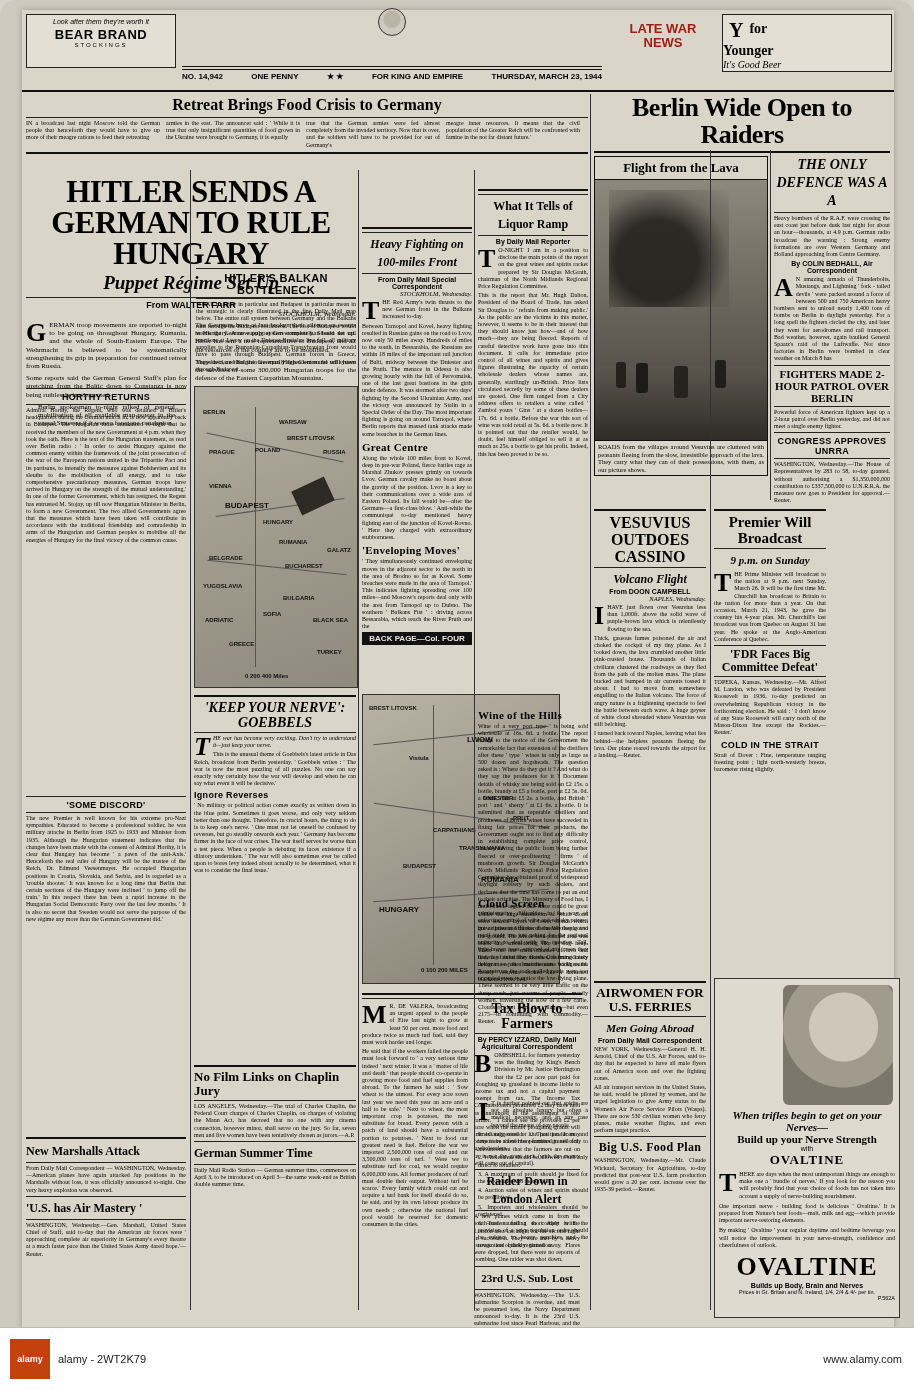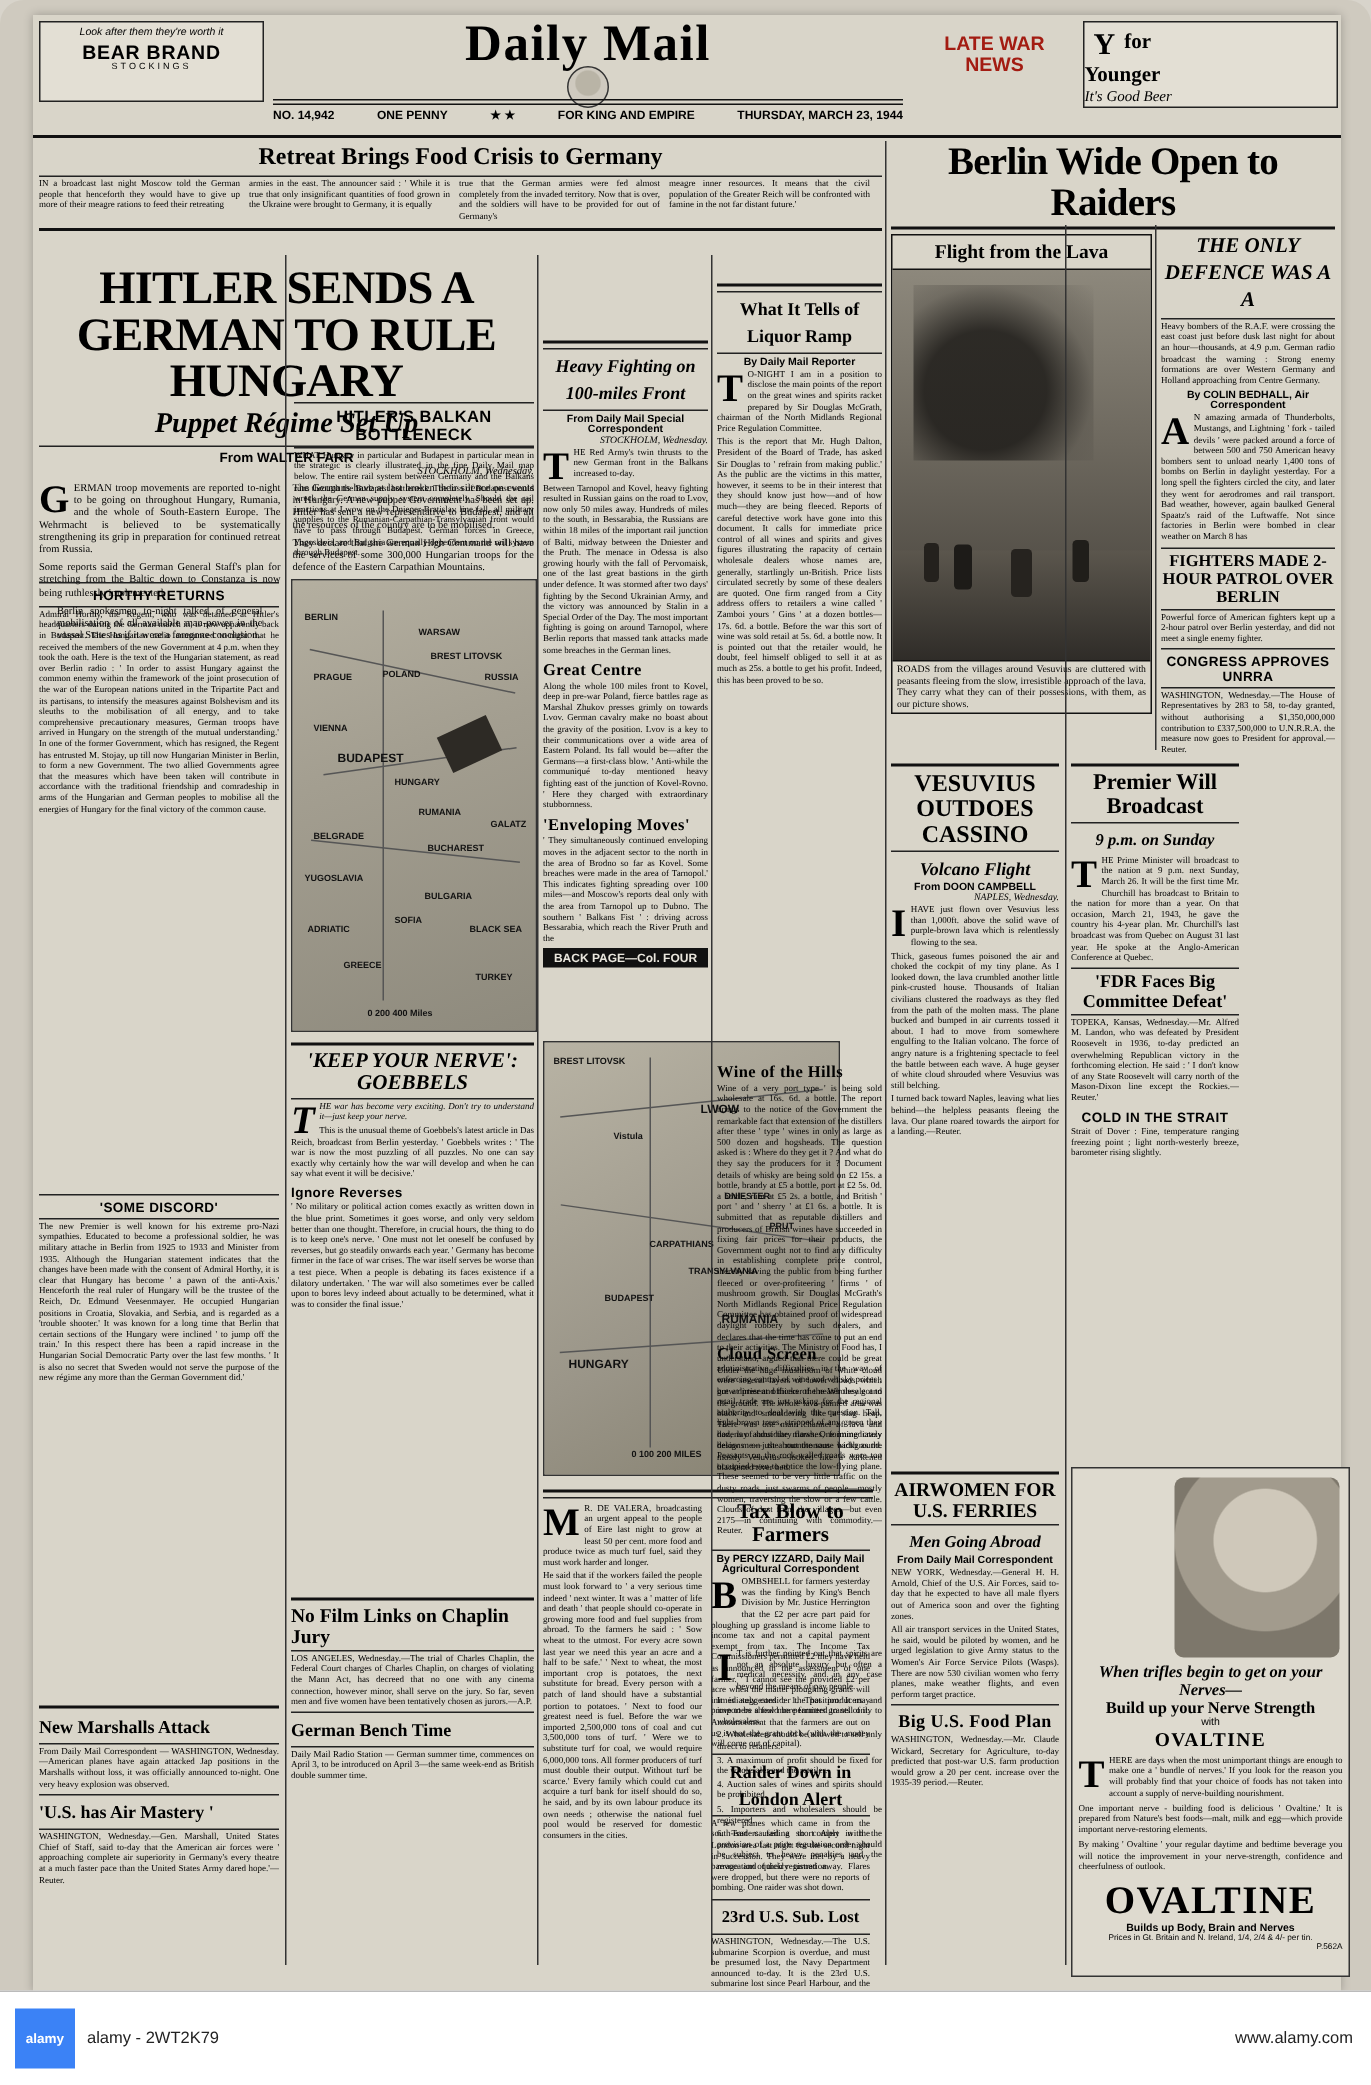--- a/index.html
+++ b/index.html
@@ -1,21 +1,21 @@
 <!DOCTYPE html>
 <html><head>
 <meta charset="utf-8">
 <style>
   html,body{margin:0;padding:0;background:#d8d4cb;}
   body{width:914px;height:1390px;overflow:hidden;font-family:"Liberation Serif",serif;}
   .page{position:relative;width:914px;height:1390px;background:#cfcabf;border-radius:16px;}
   .paper{position:absolute;left:22px;top:10px;width:872px;height:1318px;background:#d9d5c9;box-shadow:0 0 6px rgba(0,0,0,.25);}
   .wm{position:absolute;left:0;bottom:0;width:914px;height:62px;background:#fff;border-top:1px solid #bbb;}
   .wm-inner{display:flex;align-items:center;height:62px;padding-left:10px;gap:8px;}
-  .wm-logo{width:40px;height:40px;background:#3b82f6;color:#fff;font-family:"Liberation Sans",sans-serif;font-weight:bold;font-size:9px;display:flex;align-items:center;justify-content:center;text-align:center;line-height:10px;}
+  .wm-logo{width:40px;height:40px;background:#c2410c;color:#fff;font-family:"Liberation Sans",sans-serif;font-weight:bold;font-size:9px;display:flex;align-items:center;justify-content:center;text-align:center;line-height:10px;}
   .wm-txt{font-family:"Liberation Sans",sans-serif;font-size:11px;color:#222;}
   .wm-right{margin-left:auto;padding-right:12px;font-family:"Liberation Sans",sans-serif;font-size:11px;color:#222;}
   .sm{font-size:7px;line-height:8.2px;text-align:justify;}
   .xs{font-size:6px;line-height:7.2px;text-align:justify;}
   .rule{border-top:1px solid #222;margin:2px 0;}
   .rule2{border-top:2px solid #111;margin:3px 0;}
 
   
   .masthead{position:absolute;left:0;top:0;width:872px;height:80px;border-bottom:2px solid #111;}
   .mh-left{position:absolute;left:4px;top:4px;width:148px;height:52px;border:1px solid #222;background:#e3dfd4;}
@@ -75,21 +75,20 @@
  <div class="paper">
 
   <div class="masthead">
     <div class="mh-left">
       <div class="l1">Look after them  they're worth it</div>
       <div class="brand">BEAR BRAND</div>
       <div class="l3">STOCKINGS</div>
     </div>
 
     <div class="mh-title">
-      <div class="dm">Daily Mail</div>
       <div style="text-align:center;margin-top:-4px;"><span class="crest"></span></div>
     </div>
     <div class="mh-line"></div>
     <div class="mh-meta">
       <span>NO. 14,942</span>
       <span>ONE PENNY</span>
       <span>★ ★</span>
       <span>FOR KING AND EMPIRE</span>
       <span>THURSDAY, MARCH 23, 1944</span>
     </div>
@@ -365,21 +364,21 @@
       <div class="rule"></div>
       <p class="xs" style="margin:2px 0;">WASHINGTON, Wednesday.—Gen. Marshall, United States Chief of Staff, said to-day that the American air forces were ' approaching complete air superiority in Germany's every theatre at a much faster pace than the United States Army dared hope.'—Reuter.</p>
     </div>
 
     <div style="position:absolute;left:168px;top:968px;width:162px;">
       <div class="rule2"></div>
       <div class="boxhead2" style="font-size:13px;line-height:14px;text-align:left;">No Film Links on Chaplin Jury</div>
       <div class="rule"></div>
       <p class="xs" style="margin:2px 0;">LOS ANGELES, Wednesday.—The trial of Charles Chaplin, the Federal Court charges of Charles Chaplin, on charges of violating the Mann Act, has decreed that no one with any cinema connection, however minor, shall serve on the jury.  So far, seven men and five women have been tentatively chosen as jurors.—A.P.</p>
       <div class="rule"></div>
-      <div class="boxhead2" style="font-size:12px;text-align:left;">German Bench Time</div>
+      <div class="boxhead2" style="font-size:12px;text-align:left;">German Summer Time</div>
       <div class="rule"></div>
       <p class="xs" style="margin:2px 0;">Daily Mail Radio Station — German summer time, commences on April 3, to be introduced on April 3—the same week-end as British double summer time.</p>
     </div>
 
     <div style="position:absolute;left:336px;top:896px;width:220px;">
       <div class="rule2"></div>
       <div class="rule"></div>
       <div style="display:flex;gap:6px;">
         <div style="width:106px;">
           <p class="xs drop" style="margin:2px 0;">MR. DE VALERA, broadcasting an urgent appeal to the people of Eire last night to grow at least 50 per cent. more food and produce twice as much turf fuel, said they must work harder and longer.</p>

